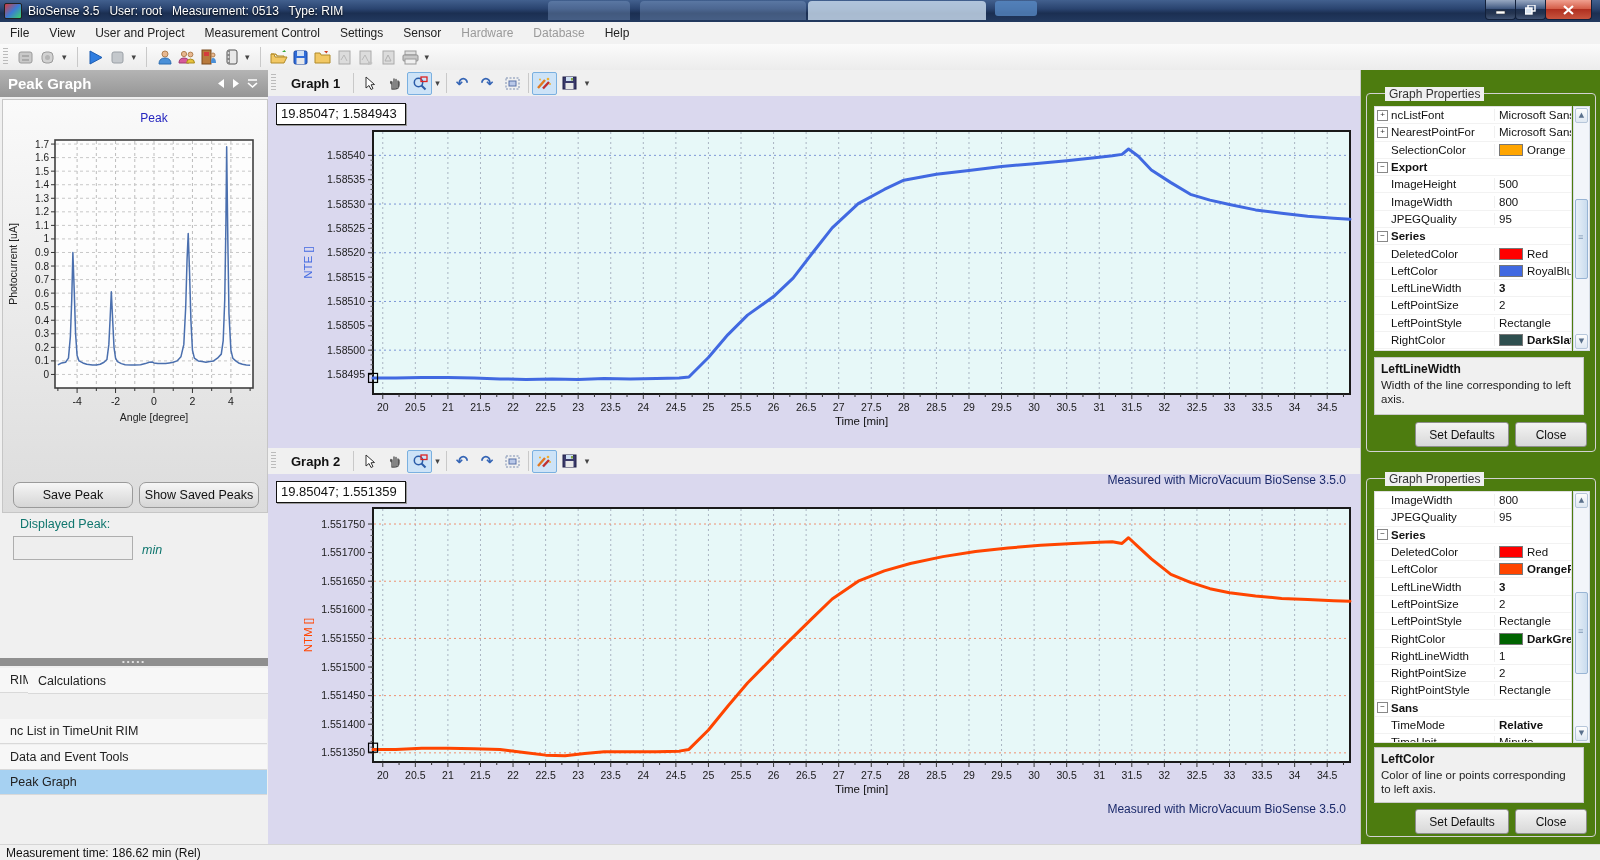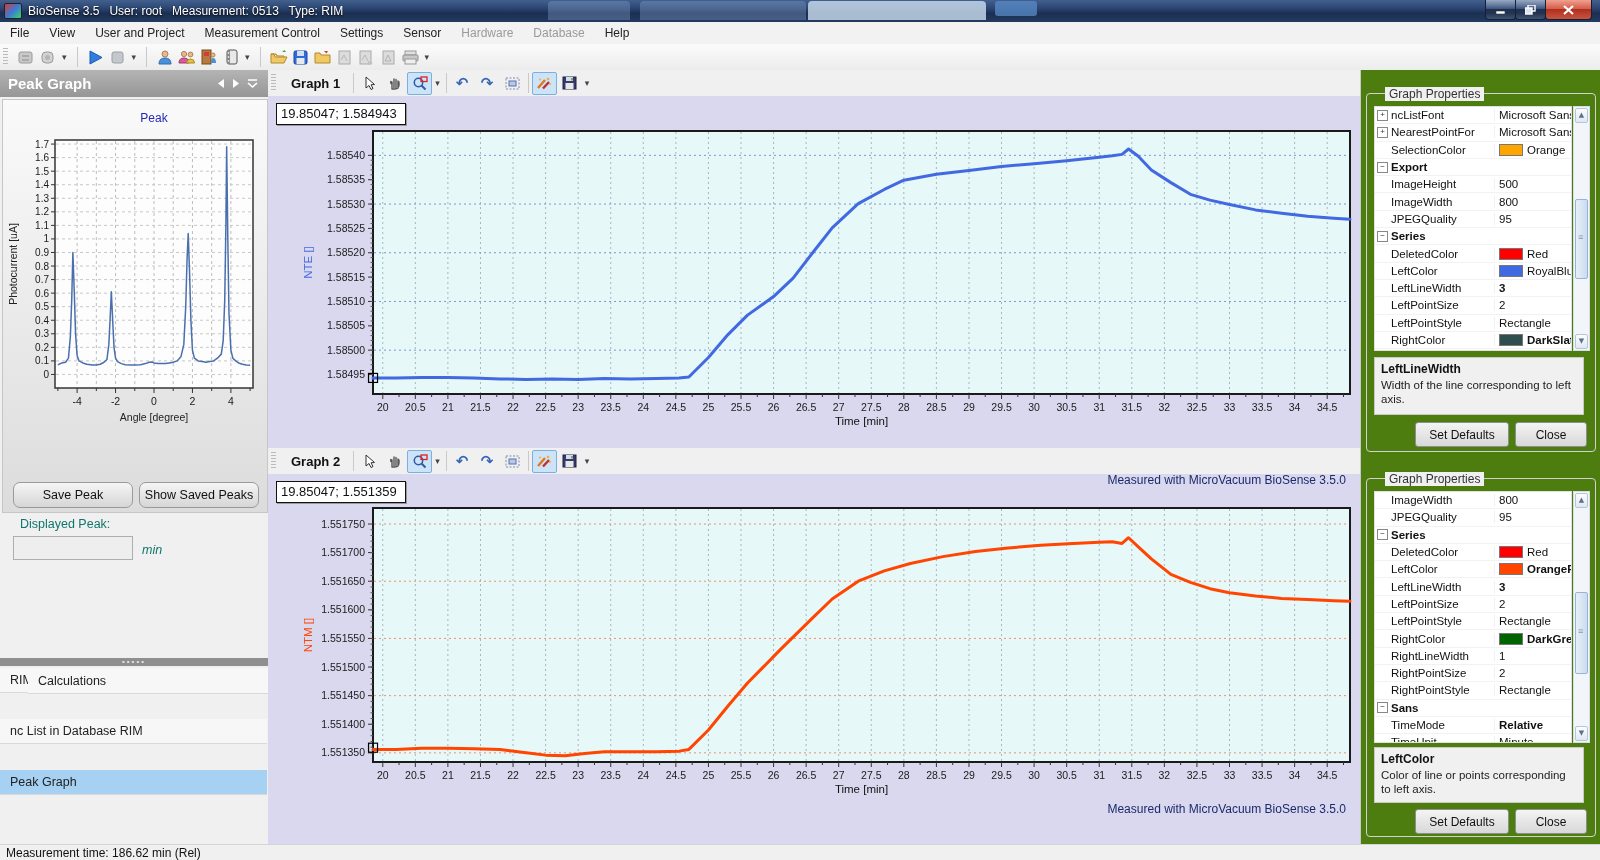--- a/index.html
+++ b/index.html
@@ -356,21 +356,22 @@
   <div class="sb-btn" style="left:139px;top:412px;width:118px;">Show Saved Peaks</div>
   <div class="sb-label" style="left:20px;top:447px;">Displayed Peak:</div>
   <div class="sb-input" style="left:13px;top:466px;width:118px;"></div>
   <div class="sb-label" style="left:142px;top:473px;font-style:italic;">min</div>
   <div class="splitter" style="top:588px;">
       <span>•••••</span>
     </div>
   <div id="navlist"></div>
 <div class="nav-item" style="top:598px;">RIM View Settings</div>
     <div class="nav-item" style="top:599px;margin-left:28px;">Calculations</div>
-    <div class="nav-item" style="top:649px;">nc List in Database RIM</div>
+    <div class="nav-item" style="top:649px;">nc List in TimeUnit RIM</div>
+    <div class="nav-item" style="top:674.5px;">Data and Event Tools</div>
     <div class="nav-item selected" style="top:700px;">Peak Graph</div>
   </div>
 
 <div class="graphsec" style="top:70px;height:378px;">
   <div class="gtoolbar">
     <div class="grip"></div>
     <span class="gtb-label">Graph 1</span>
     <span class="sep"></span>
     <span class="gtbtn">
         <svg width="12" height="14">

